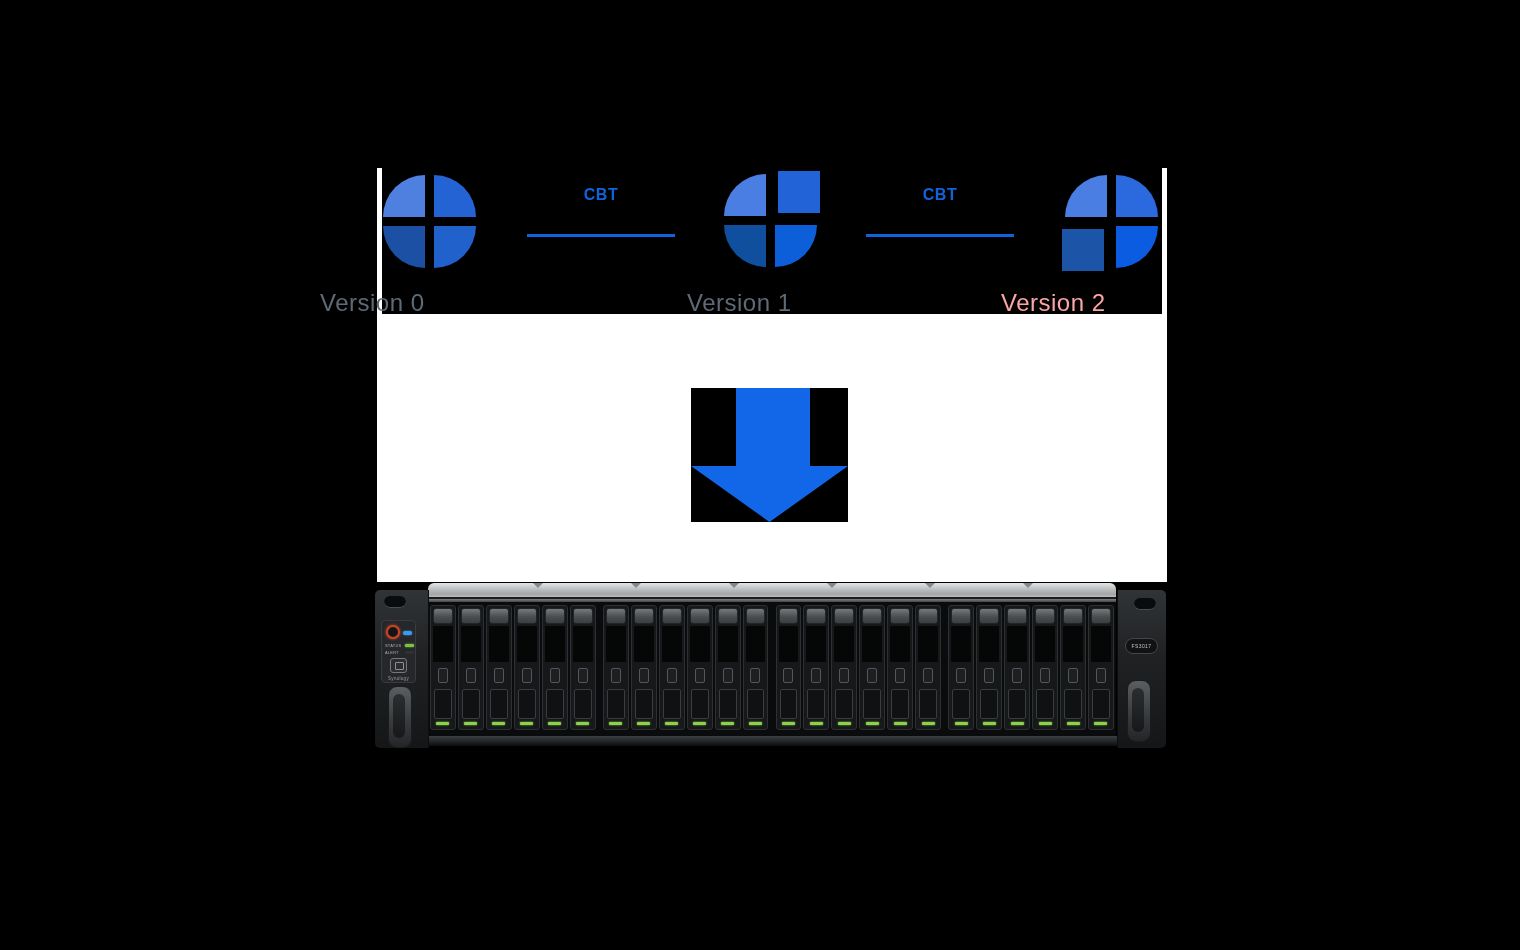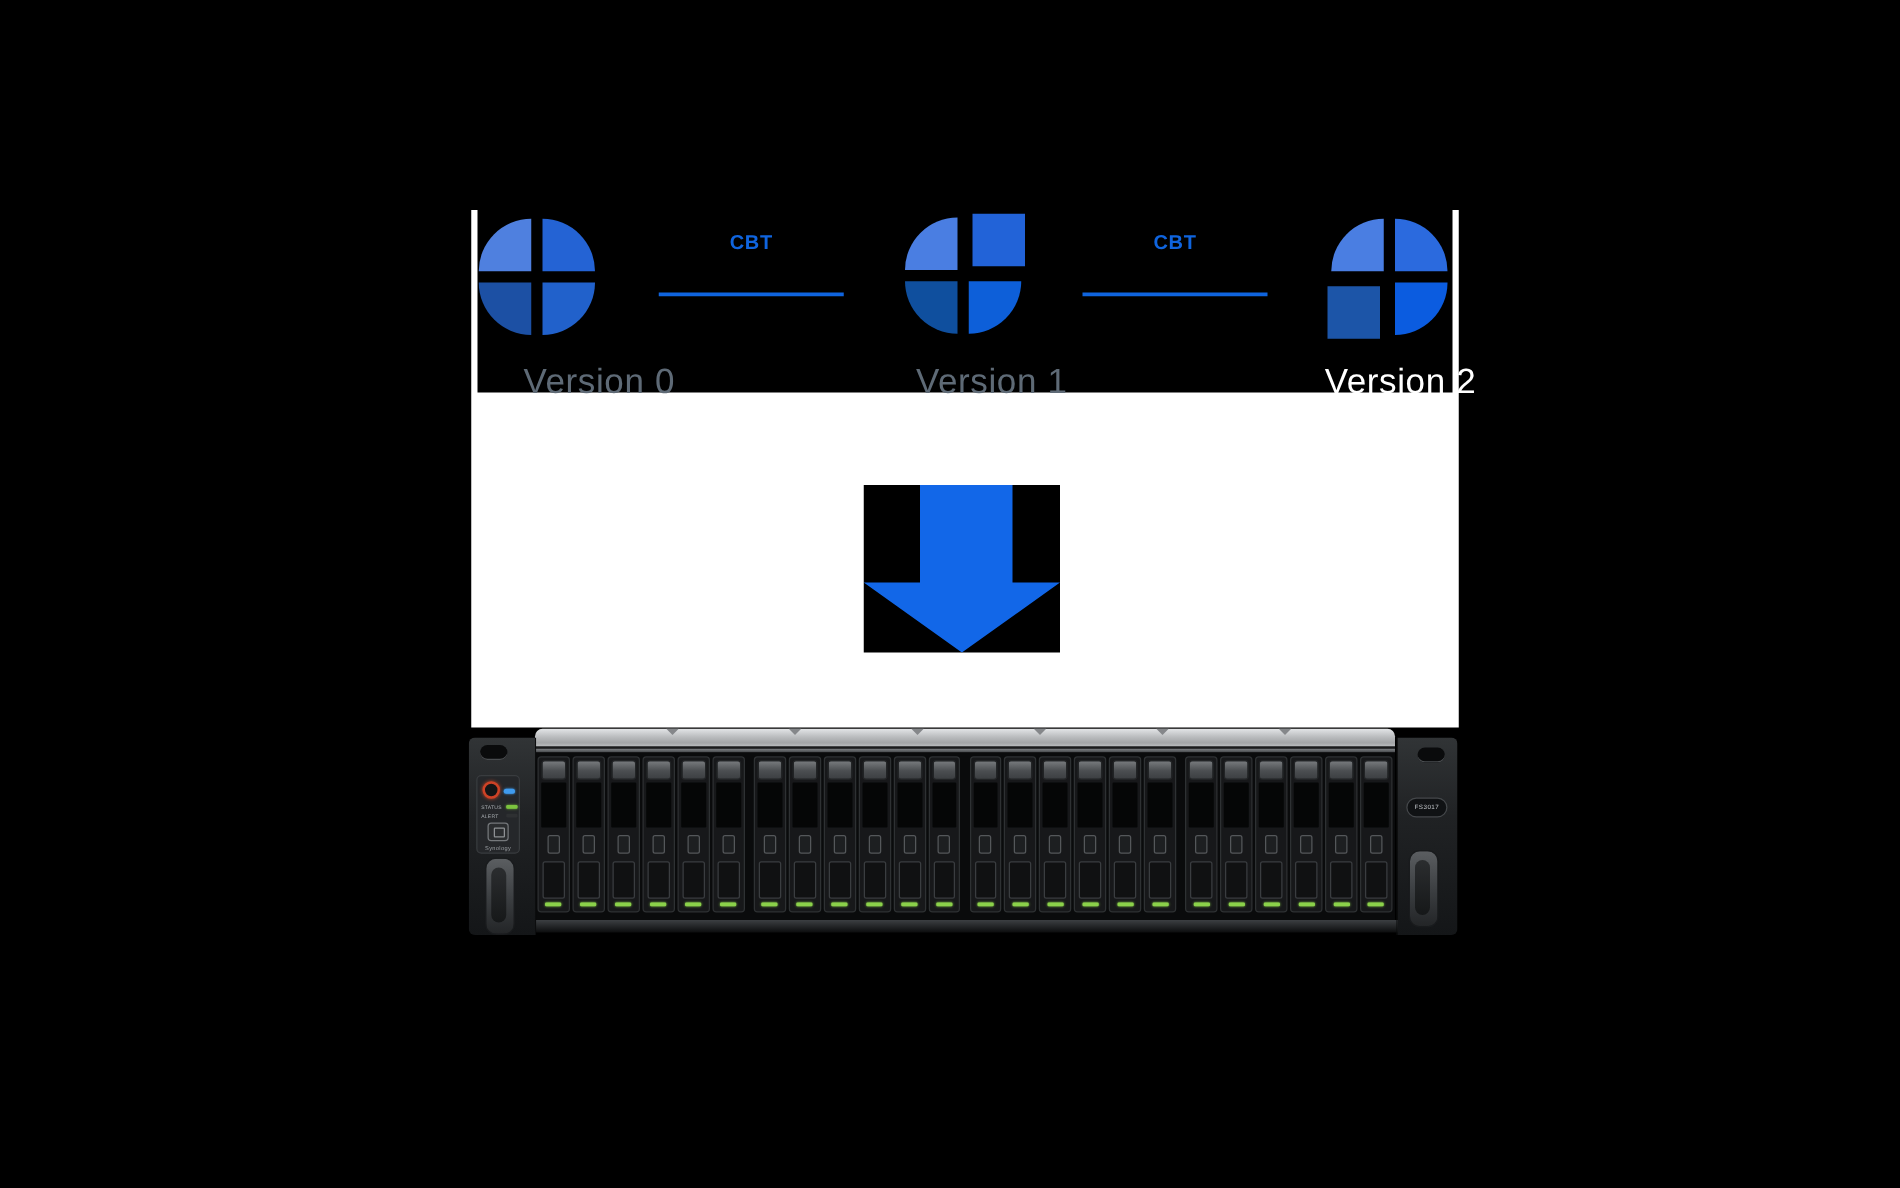--- a/index.html
+++ b/index.html
@@ -16,22 +16,22 @@
   .circle{position:absolute;width:93px;height:93px;}
   .quad{position:absolute;width:42px;height:42px;}
   .q-tl{left:0;top:0;border-top-left-radius:100%;}
   .q-tr{left:51px;top:0;border-top-right-radius:100%;}
   .q-bl{left:0;top:51px;border-bottom-left-radius:100%;}
   .q-br{left:51px;top:51px;border-bottom-right-radius:100%;}
   .quad.square{border-radius:0;}
   .q-tr.square{transform:translate(3px,-3px);}
   .q-bl.square{transform:translate(-3px,3px);}
 
-  .vlabel{position:absolute;top:289px;width:220px;text-align:right;
-          font-size:28px;color:#5E6A76;letter-spacing:.5px;}
+  .vlabel{position:absolute;top:289px;width:220px;text-align:left;
+          font-size:24px;color:#5E6A76;letter-spacing:.5px;}
 
   .cbt-label{position:absolute;top:186px;width:160px;text-align:center;
              font-size:16px;font-weight:bold;letter-spacing:.5px;}
   .cbt-line{position:absolute;top:234px;width:148px;height:3px;}
 
   
   .arrow-box{position:absolute;left:691px;top:388px;width:157px;height:134px;background:#000;}
   .arrow-box svg{display:block;}
 
   
@@ -121,22 +121,22 @@
       <div class="quad q-br" style="background: rgb(13, 95, 217);"></div>
     </div>
   <div class="circle" style="left:1065px;top:175px;">
       <div class="quad q-tl" style="background: rgb(74, 126, 226);"></div>
       <div class="quad q-tr" style="background: rgb(43, 106, 222);"></div>
       <div class="quad q-bl square" style="background: rgb(28, 85, 168);"></div>
       <div class="quad q-br" style="background: rgb(11, 92, 224);"></div>
     </div>
 
   <div class="vlabel" style="left: 320px; color: rgb(94, 106, 118);">Version 0</div>
-  <div class="vlabel" style="left: 634px; color: rgb(94, 106, 118);">Version 1</div>
-  <div class="vlabel" style="left: 961px; color: #ffffff;">Version 2</div>
+  <div class="vlabel" style="left: 687px; color: rgb(94, 106, 118);">Version 1</div>
+  <div class="vlabel" style="left: 1001px; color: #fca5a5;">Version 2</div>
 
   <div class="cbt-label" style="left: 521px; color: rgb(15, 100, 222);">CBT</div>
   <div class="cbt-line" style="left: 527px; background: rgb(15, 100, 222);"></div>
   <div class="cbt-label" style="left: 860px; color: rgb(15, 100, 222);">CBT</div>
   <div class="cbt-line" style="left: 866px; background: rgb(15, 100, 222);"></div>
 
   <div class="arrow-box">
     <svg width="157" height="134" viewBox="0 0 157 134">
       <polygon id="arrow-poly" points="45,0 119,0 119,78 157,78 78.5,134 0,78 45,78" fill="#1267E8"></polygon>
     </svg>

